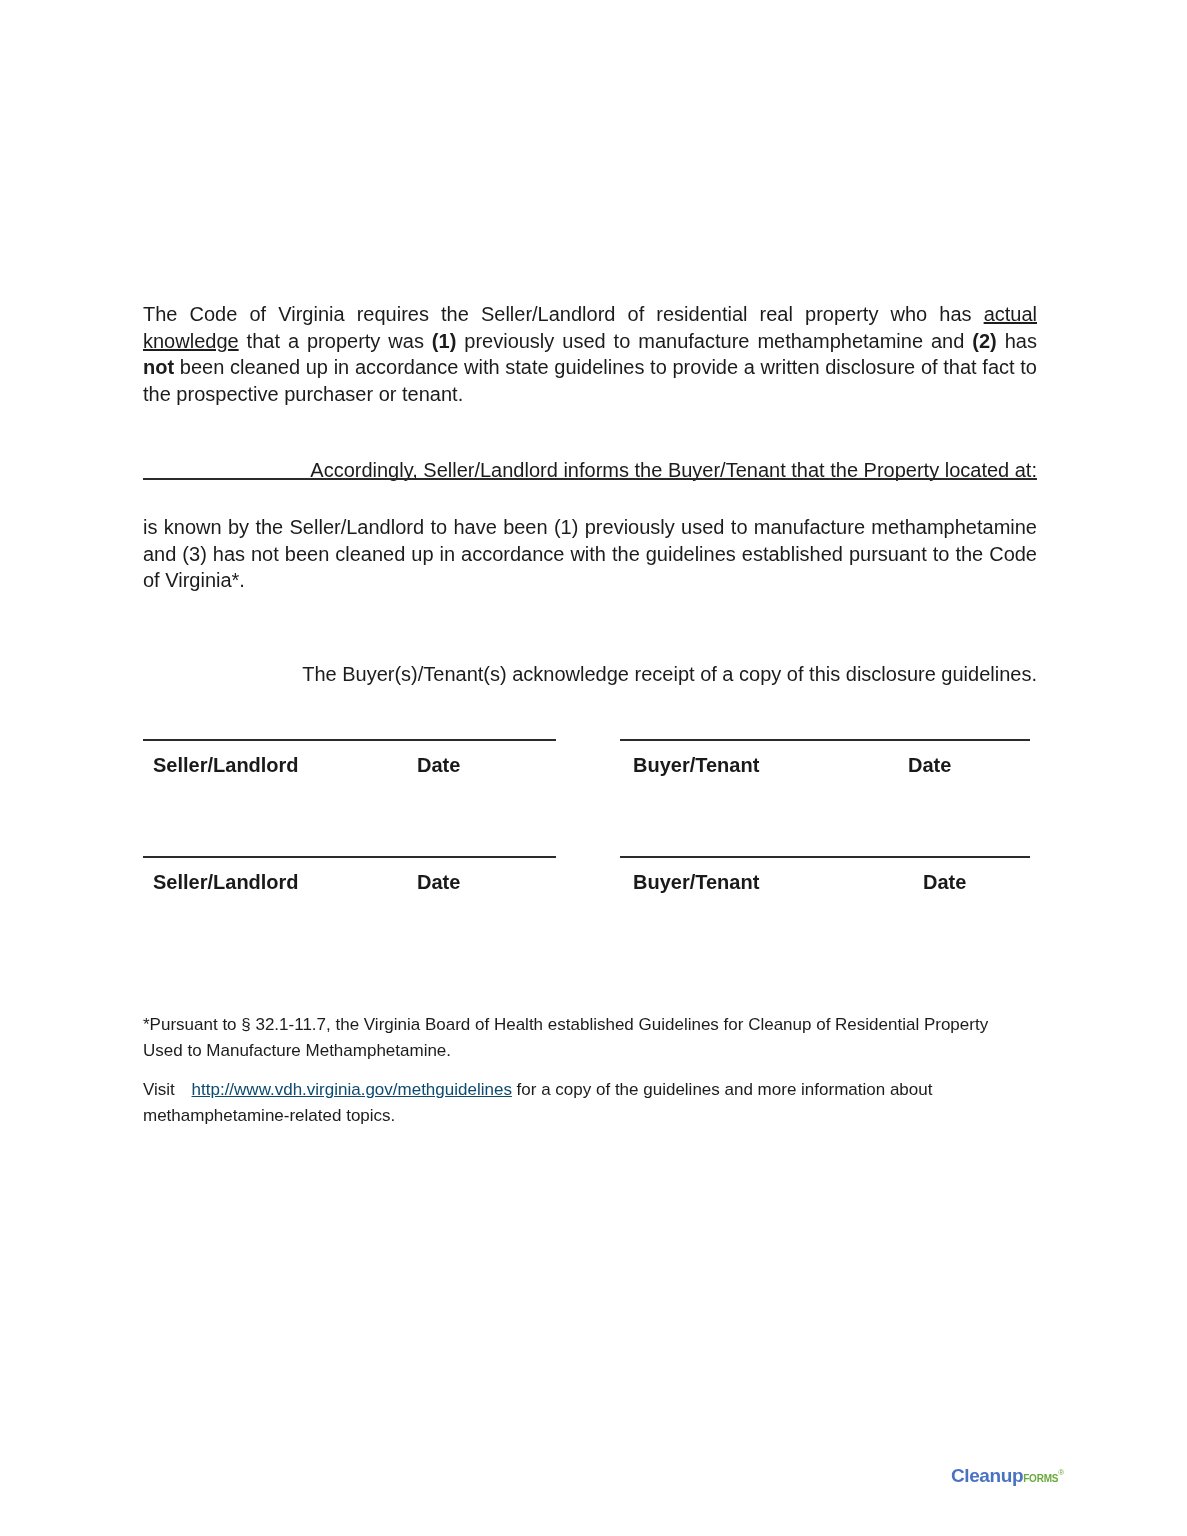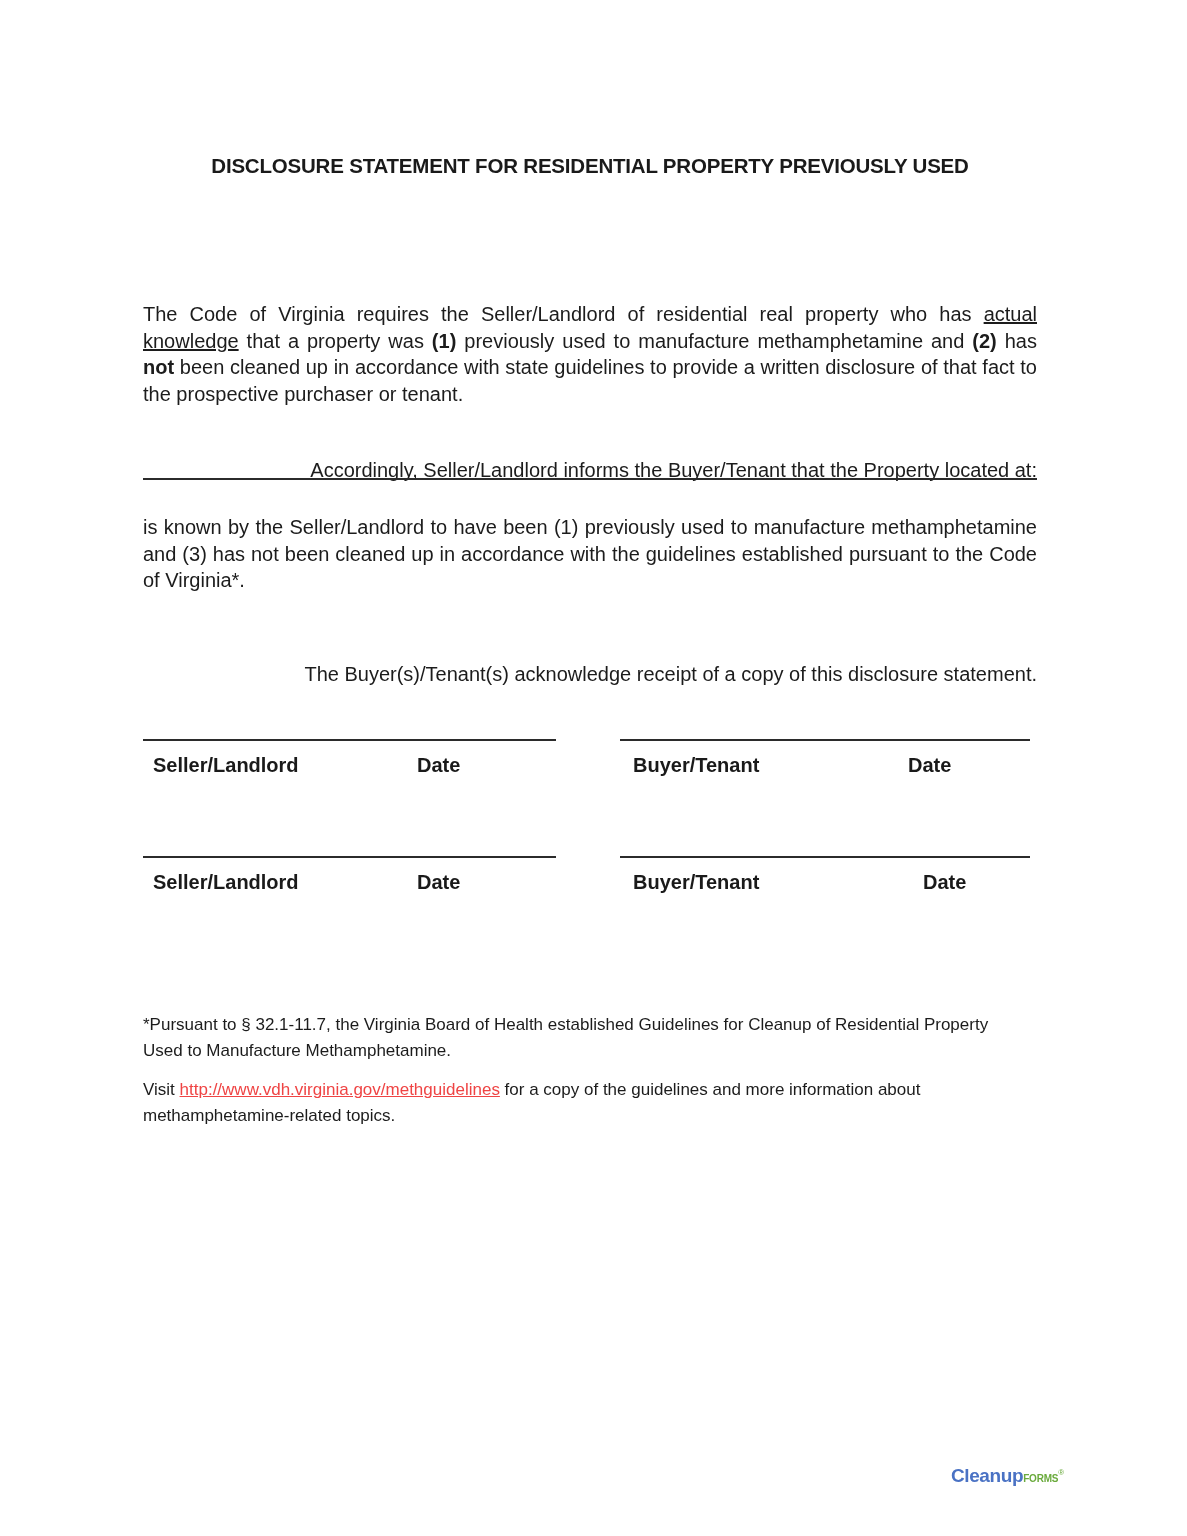--- a/index.html
+++ b/index.html
@@ -102,23 +102,24 @@
     width: 850px;
     font-size: 17px;
     line-height: 26px;
     color: #1c1c1c;
     text-align: left;
   }
   .foot-1 { top: 995px; }
   .foot-2 { top: 1060px; }
 
   .link {
-    color: #ef4444;
+    color: #0c4a6e;
     text-decoration: underline;
     cursor: pointer;
+    margin-left: 12px;
   }
 
   
   .logo {
     position: absolute;
     left: 951px;
     top: 1463px;
     font-size: 19px;
     line-height: 20px;
     white-space: nowrap;
@@ -140,34 +141,33 @@
     vertical-align: super;
   }
 </style>
 </head>
 <body>
 
 <div class="page">
   <div class="content">
 
     <div class="doc-title">
-      <span class="tline">DISCLOSURE STATEMENT FOR RESIDENTIAL PROPERTY PREVIOUSLY USED</span>
     </div>
 
     <p class="para p-intro">
       <span>The Code of Virginia requires the Seller/Landlord of residential real property who has </span><span class="u">actual knowledge</span><span> that a property was </span><span class="b">(1)</span><span> previously used to manufacture methamphetamine and </span><span class="b">(2)</span><span> has </span><span class="b">not</span><span> been cleaned up in accordance with state guidelines to provide a written disclosure of that fact to the prospective purchaser or tenant.</span>
     </p>
 
     <p class="para noj p-accord">Accordingly, Seller/Landlord informs the Buyer/Tenant that the Property located at:</p>
 
     <div class="rule rule-address"></div>
 
     <p class="para p-known">is known by the Seller/Landlord to have been (1) previously used to manufacture methamphetamine and (3) has not been cleaned up in accordance with the guidelines established pursuant to the Code of Virginia*.</p>
 
-    <p class="para noj p-ack">The Buyer(s)/Tenant(s) acknowledge receipt of a copy of this disclosure statement.</p>
+    <p class="para noj p-ack">The Buyer(s)/Tenant(s) acknowledge receipt of a copy of this disclosure guidelines.</p>
 
     <div class="rule rule-sig-l1"></div>
     <div class="rule rule-sig-r1"></div>
     <span class="sig-label sl-seller1">Seller/Landlord</span>
     <span class="sig-label sl-date1">Date</span>
     <span class="sig-label sl-buyer1">Buyer/Tenant</span>
     <span class="sig-label sl-rdate1">Date</span>
 
     <div class="rule rule-sig-l2"></div>
     <div class="rule rule-sig-r2"></div>

